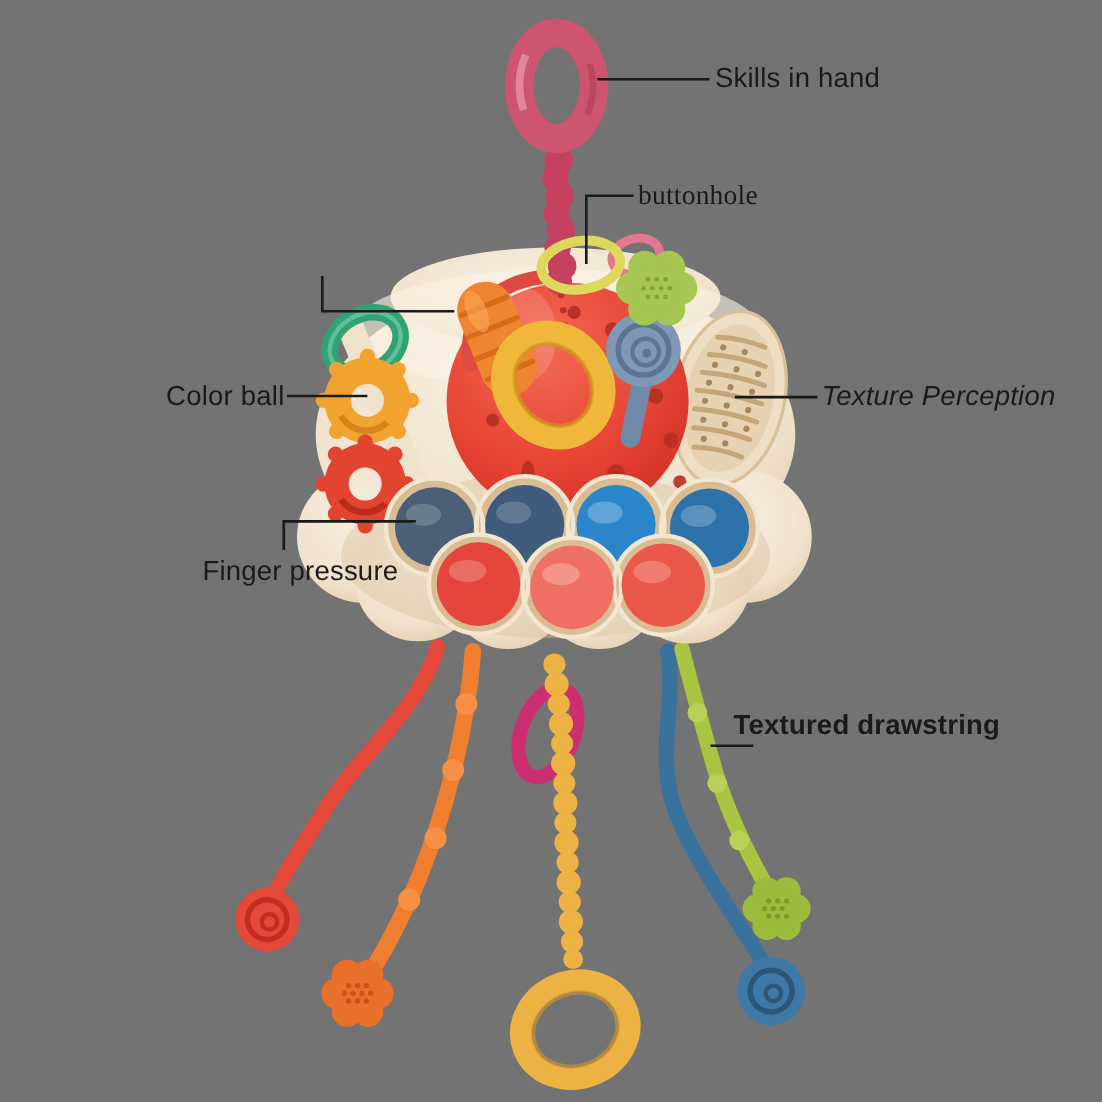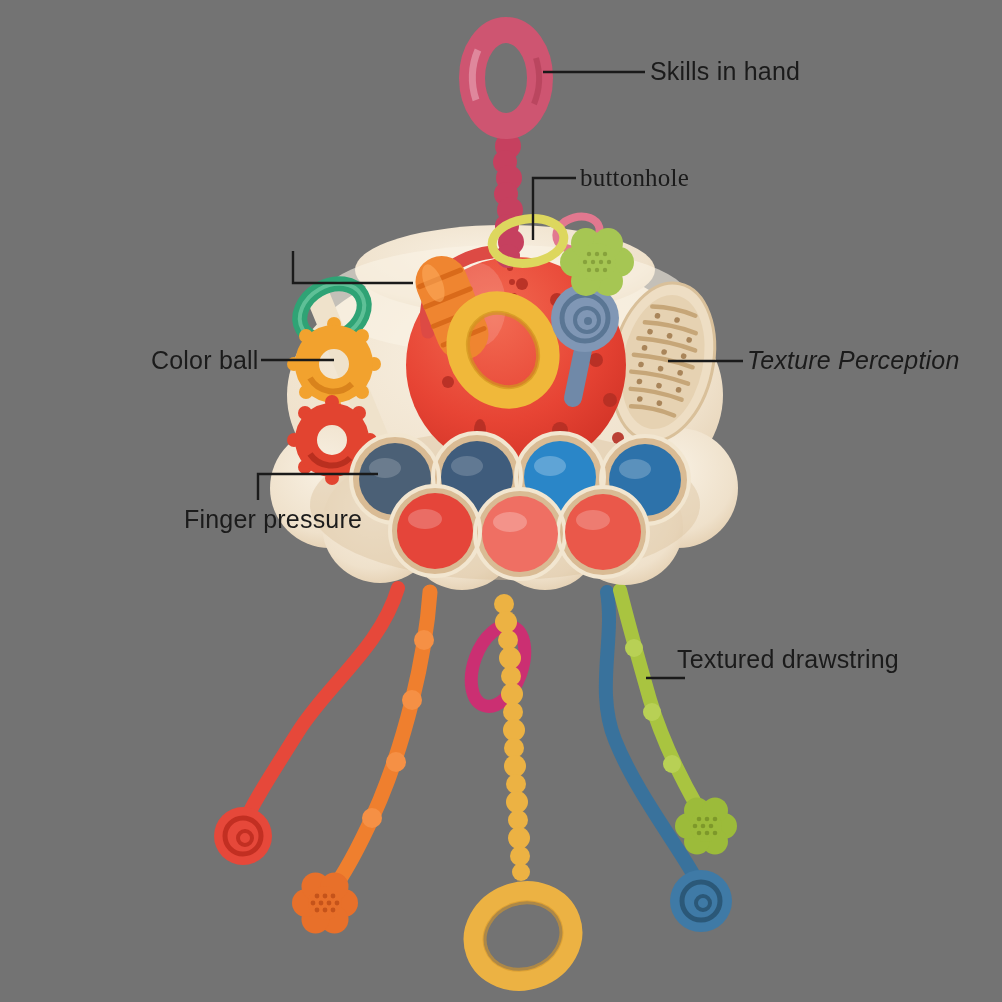--- a/index.html
+++ b/index.html
@@ -347,17 +347,17 @@
       <polyline points="378,474 258,474 258,500"></polyline>
       <polyline points="646,678 685,678"></polyline>
     </g>
   </svg>
 
   <div class="callout-label" style="left:650px;top:58px;">Skills in hand</div>
   <div class="callout-label" style="left:580px;top:164px;font-family:Liberation Serif, serif;">buttonhole</div>
   <div class="callout-label" style="left:151px;top:347px;text-align:right;">Color ball</div>
   <div class="callout-label" style="left:747px;top:347px;font-style:italic;">Texture Perception</div>
   <div class="callout-label" style="left:171px;top:506px;margin-left:13px;">Finger pressure</div>
-  <div class="callout-label two-line" style="left:658px;top:646px;">
+  <div class="callout-label two-line" style="left:658px;top:646px;font-weight:bold;">
     <span>Textured drawstring</span><br>
   </div>
 
 </div>
 
 </body></html>

